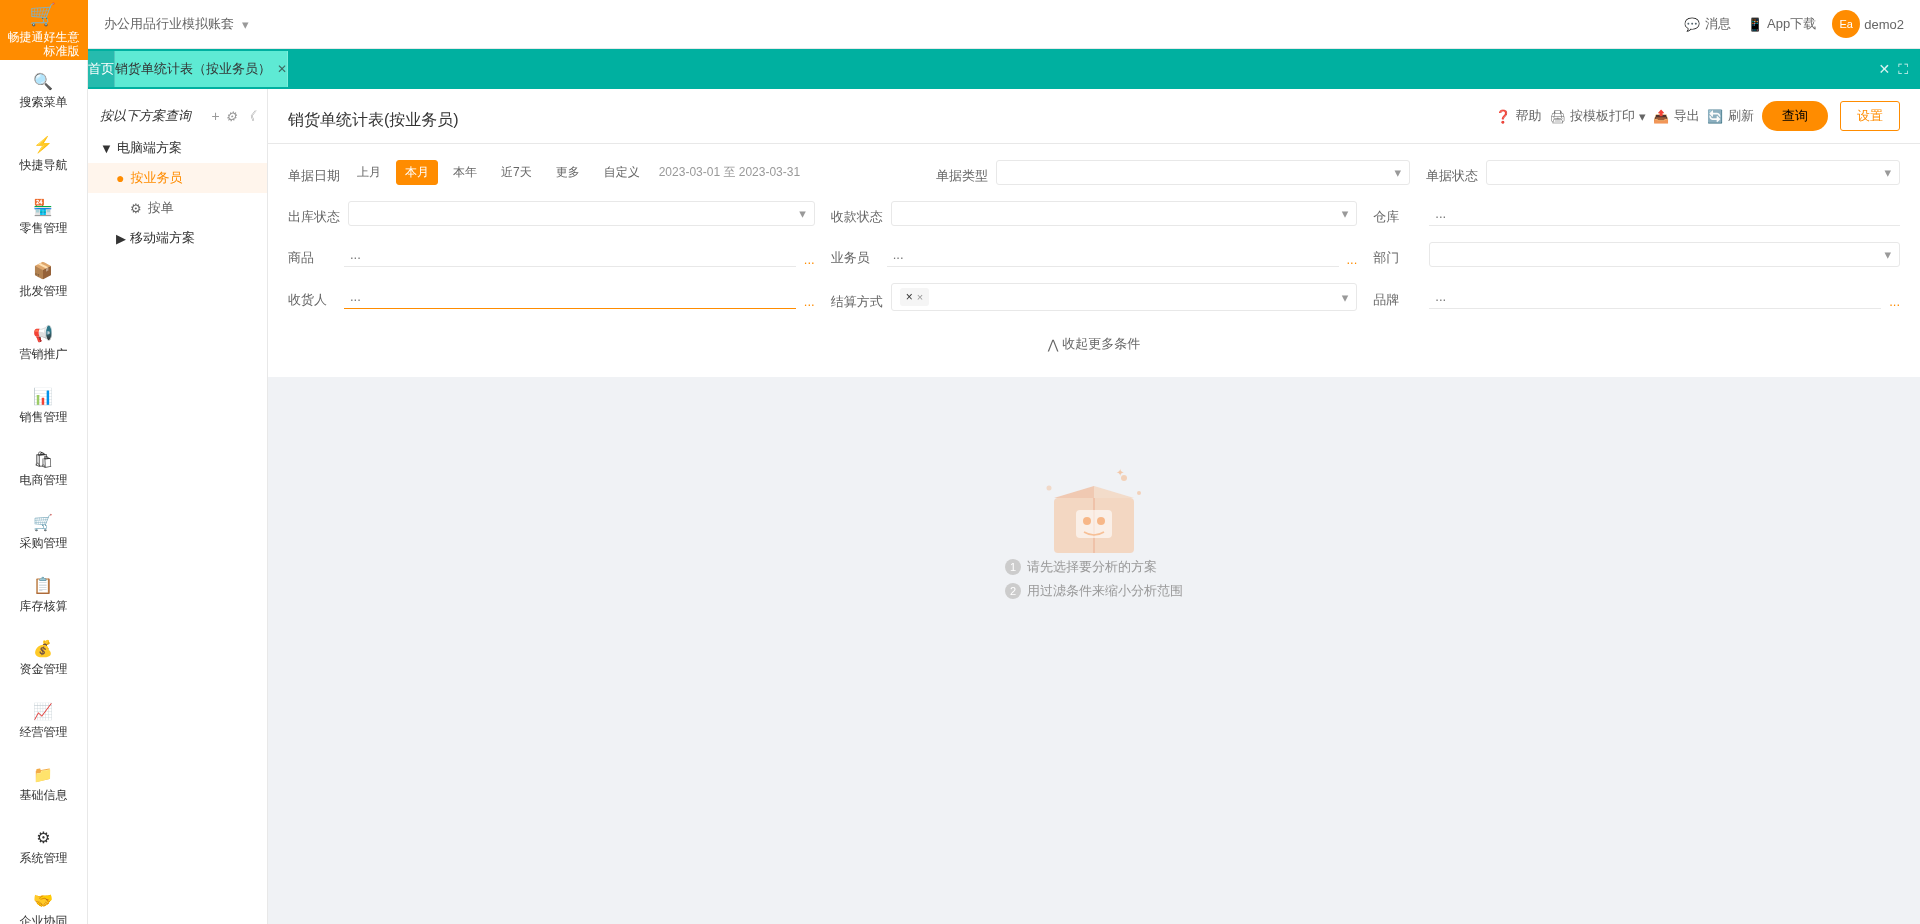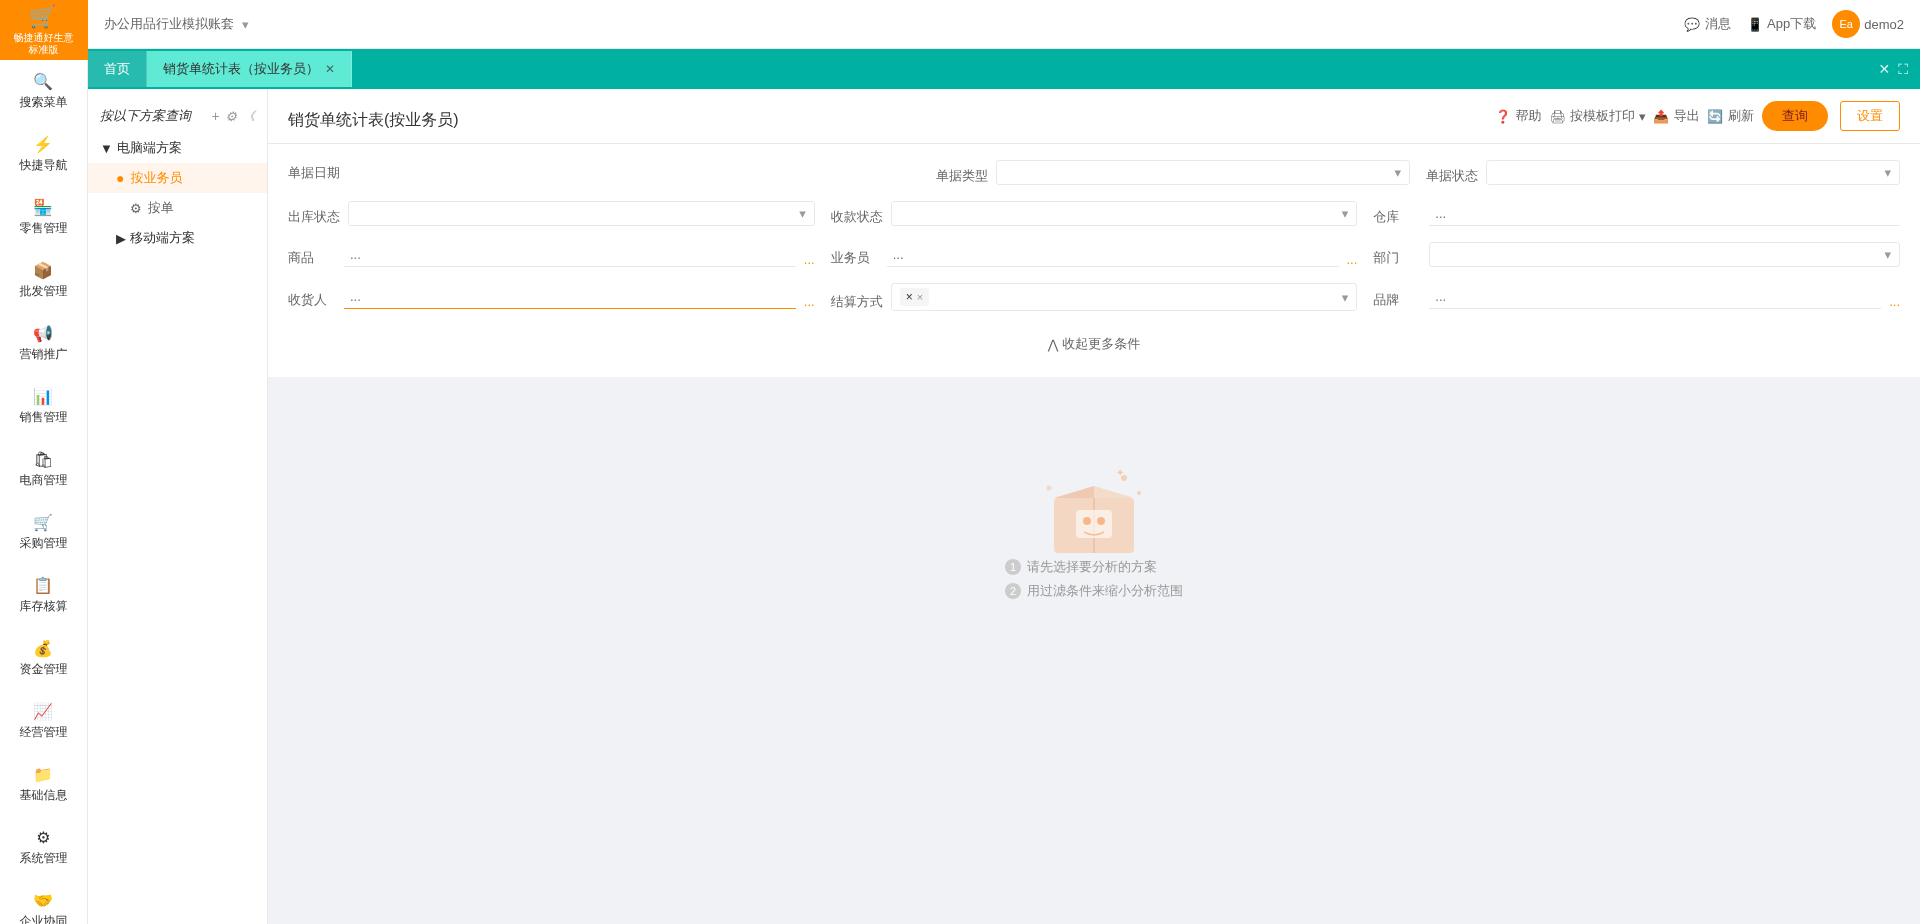--- a/index.html
+++ b/index.html
@@ -2,38 +2,38 @@
 <html><head>
   <meta charset="utf-8">
   <style>
     * { margin: 0; padding: 0; box-sizing: border-box; }
     body { font-family: -apple-system, BlinkMacSystemFont, 'PingFang SC', 'Microsoft YaHei', sans-serif; font-size: 13px; background: #f5f5f5; display: flex; height: 924px; overflow: hidden; }
 
     
     .sidebar { width: 88px; background: #fff; border-right: 1px solid #e8e8e8; display: flex; flex-direction: column; align-items: center; flex-shrink: 0; }
     .logo { width: 88px; height: 60px; background: #ff8c00; display: flex; flex-direction: column; align-items: center; justify-content: center; color: #fff; font-size: 11px; }
     .logo-icon { font-size: 22px; margin-bottom: 2px; }
-    .logo-text { font-size: 10px; line-height: 1.2; text-align: center; }
+    .logo-text { font-size: 12px; line-height: 1.2; text-align: right; }
     .sidebar-menu { width: 100%; flex: 1; overflow-y: auto; }
     .sidebar-item { width: 100%; padding: 12px 0; display: flex; flex-direction: column; align-items: center; cursor: pointer; color: #333; font-size: 12px; border-bottom: none; }
     .sidebar-item-icon { font-size: 16px; margin-bottom: 3px; }
 
     
     .main-area { flex: 1; display: flex; flex-direction: column; overflow: hidden; }
 
     
     .topbar { height: 49px; background: #fff; border-bottom: 1px solid #e8e8e8; display: flex; align-items: center; padding: 0 16px; justify-content: space-between; flex-shrink: 0; }
     .topbar-left { display: flex; align-items: center; gap: 8px; color: #666; font-size: 13px; }
     .topbar-right { display: flex; align-items: center; gap: 16px; color: #666; font-size: 13px; }
     .topbar-right-item { display: flex; align-items: center; gap: 4px; cursor: pointer; }
     .avatar { width: 28px; height: 28px; border-radius: 50%; background: #ff8c00; display: flex; align-items: center; justify-content: center; color: #fff; font-size: 11px; overflow: hidden; }
 
     
     .tabbar { height: 40px; background: #00b0a0; display: flex; align-items: center; padding: 0 0; flex-shrink: 0; }
-    .tab { height: 36px; padding: 0 16px; display: flex; align-items: center; gap: 6px; cursor: pointer; color: rgba(255,255,255,0.85); font-size: 13px; border-right: 1px solid rgba(255,255,255,0.2); }
+    .tab { height: 36px; padding: 0 0; display: flex; align-items: center; gap: 6px; cursor: pointer; color: rgba(255,255,255,0.85); font-size: 13px; border-right: 1px solid rgba(255,255,255,0.2); }
     .tab.home { background: rgba(255,255,255,0.15); color: #fff; }
     .tab.active { background: #5eead4; color: #333; }
     .tab-close { font-size: 12px; opacity: 0.7; cursor: pointer; }
     .tabbar-actions { margin-left: auto; display: flex; align-items: center; gap: 8px; padding-right: 12px; }
     .tabbar-action-btn { color: rgba(255,255,255,0.85); cursor: pointer; font-size: 14px; }
 
     
     .content-area { flex: 1; display: flex; overflow: hidden; background: #f0f2f5; }
 
     
@@ -48,21 +48,21 @@
     .tree-item.active { color: #ff8c00; background: #fff5ec; }
     .tree-item-icon { font-size: 14px; }
     .tree-sub-item { padding: 6px 12px 6px 42px; display: flex; align-items: center; gap: 6px; cursor: pointer; font-size: 13px; color: #666; }
     .mobile-group { padding: 6px 12px 6px 28px; display: flex; align-items: center; gap: 4px; cursor: pointer; font-size: 13px; color: #333; }
 
     
     .right-content { flex: 1; overflow-y: auto; padding: 0; }
     .page-header { background: #fff; padding: 12px 20px; border-bottom: 1px solid #e8e8e8; display: flex; align-items: flex-end; justify-content: space-between; }
     .page-title { font-size: 16px; color: #333; font-weight: 500; }
     .header-action { display: flex; align-items: center; gap: 4px; color: #666; cursor: pointer; font-size: 13px; }
-    .btn-query { background: #ff8c00; color: #7f1d1d; border: none; padding: 6px 20px; border-radius: 15px; cursor: pointer; font-size: 13px; }
+    .btn-query { background: #ff8c00; color: #000000; border: none; padding: 6px 20px; border-radius: 15px; cursor: pointer; font-size: 13px; }
     .btn-set { background: #fff; color: #ff8c00; border: 1px solid #ff8c00; padding: 5px 16px; border-radius: 3px; cursor: pointer; font-size: 13px; margin-left: 4px; }
 
     
     .filter-area { background: #fff; padding: 16px 20px; margin-bottom: 1px; }
     .filter-row { display: flex; align-items: center; gap: 16px; margin-bottom: 16px; }
     .filter-row:last-of-type { margin-bottom: 0; }
     .filter-item { display: flex; align-items: flex-end; gap: 8px; flex: 1; }
     .filter-label { color: #666; font-size: 13px; white-space: nowrap; min-width: 48px; }
     .filter-input { flex: 1; border: none; border-bottom: 1px solid #e8e8e8; padding: 4px 6px; font-size: 13px; color: #333; outline: none; background: transparent; }
     .filter-select { flex: 1; display: flex; align-items: center; justify-content: space-between; border: 1px solid #e8e8e8; padding: 4px 8px; border-radius: 3px; cursor: pointer; font-size: 13px; color: #999; background: #fff; }
@@ -255,20 +255,29 @@
           <button class="btn-query">查询</button>
           <button class="btn-set">设置</button>
         </div>
       </div>
 
       <div class="filter-area">
 
         <div class="filter-row">
           <div class="filter-item" style="flex:2;">
             <span class="filter-label">单据日期</span>
+            <div class="date-filter">
+              <span class="date-btn">上月</span>
+              <span class="date-btn active">本月</span>
+              <span class="date-btn">本年</span>
+              <span class="date-btn">近7天</span>
+              <span class="date-btn">更多</span>
+              <span class="date-btn">自定义</span>
+              <span class="date-range">2023-03-01 至 2023-03-31</span>
+            </div>
           </div>
           <div class="filter-item" style="flex:1.5;">
             <span class="filter-label">单据类型</span>
             <div class="filter-select">
               <span></span>
               <span>▾</span>
             </div>
           </div>
           <div class="filter-item" style="flex:1.5;">
             <span class="filter-label">单据状态</span>

